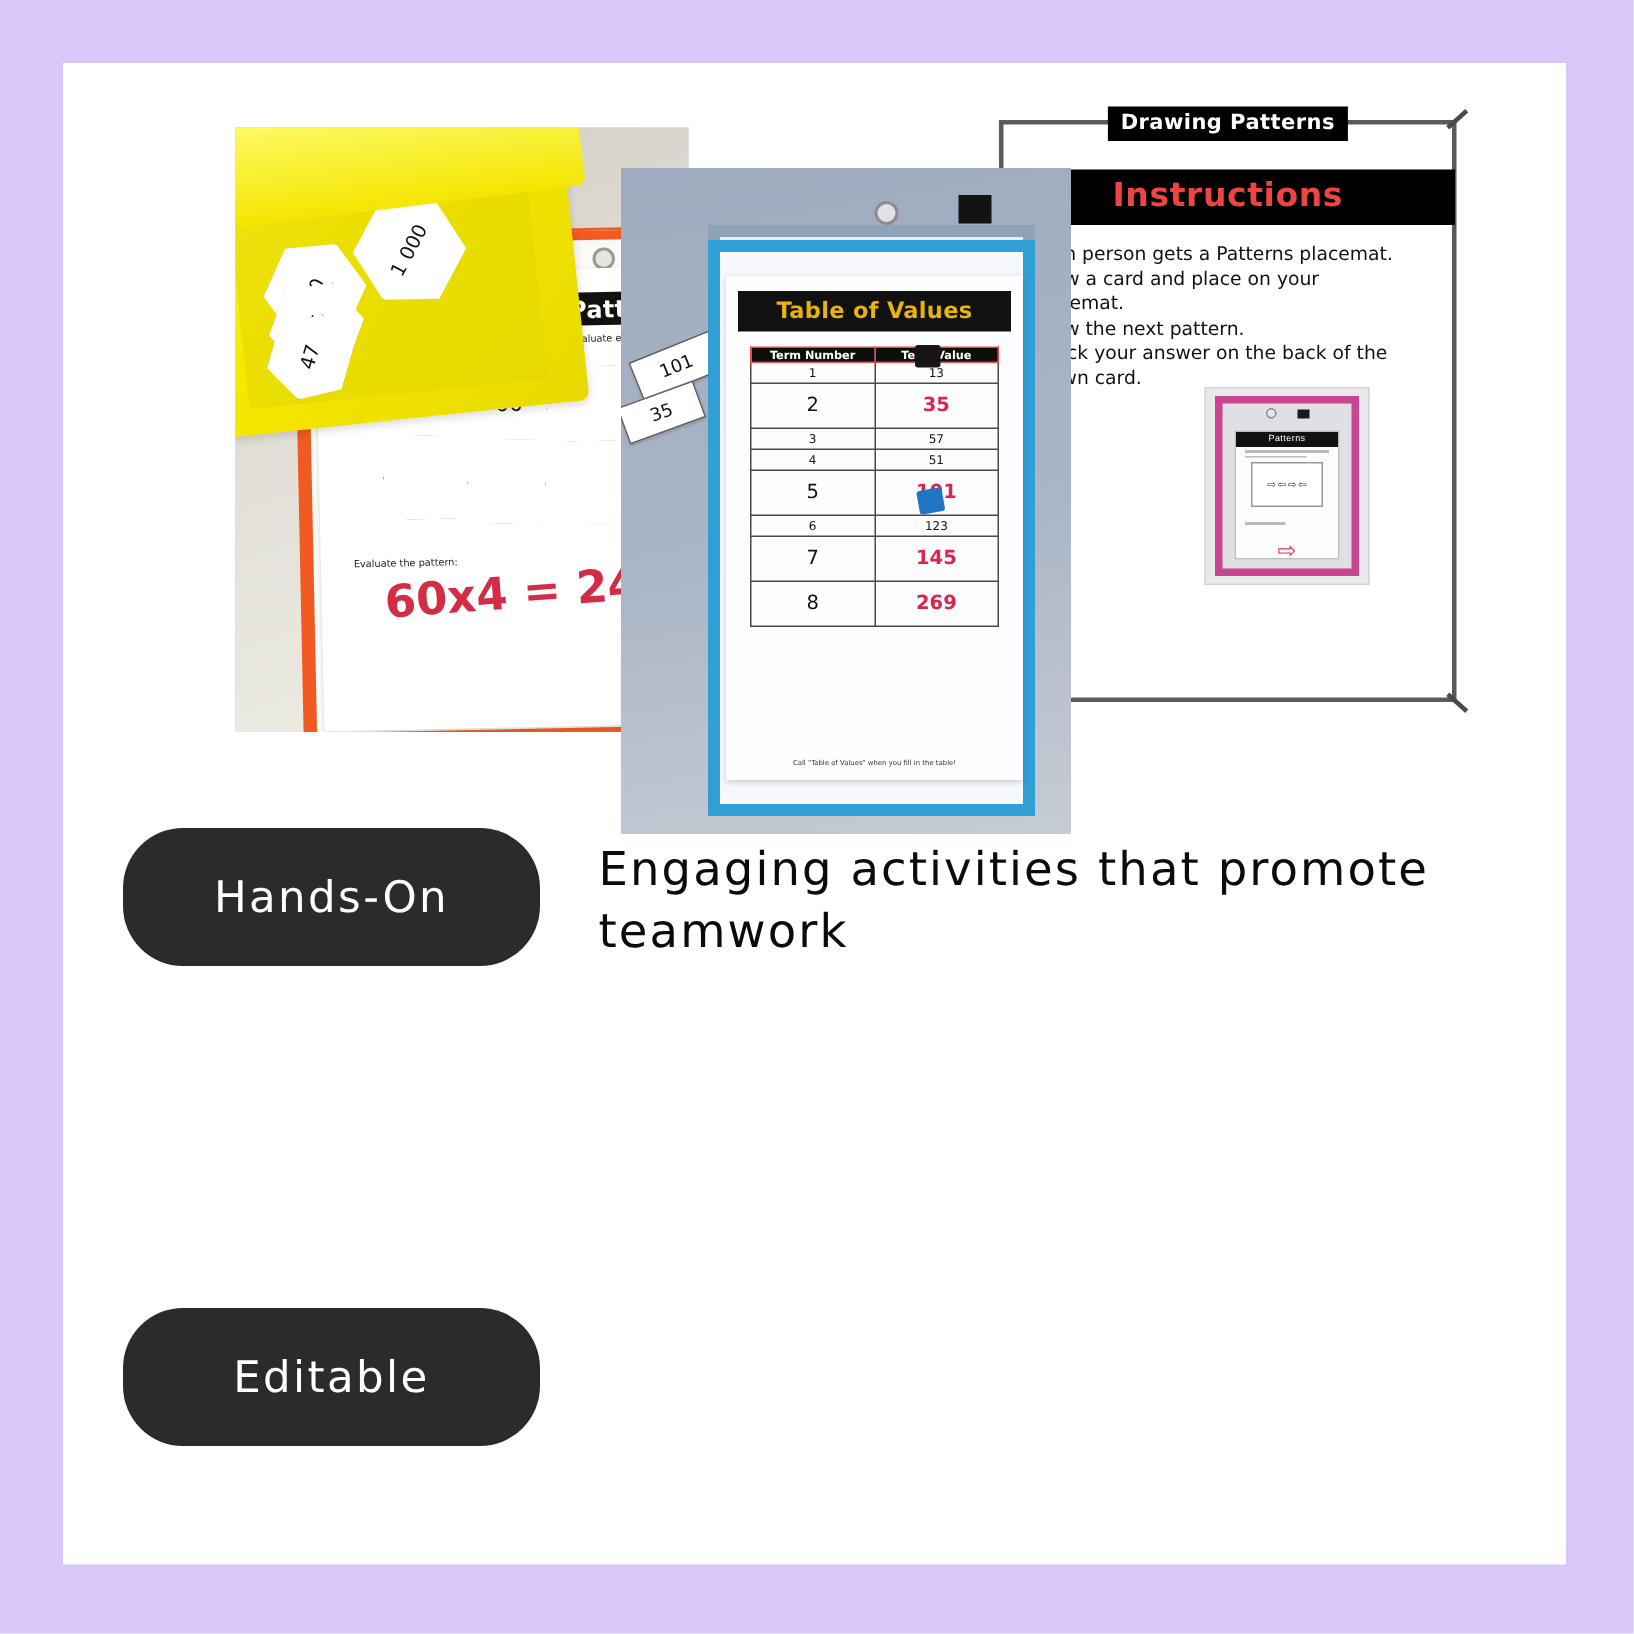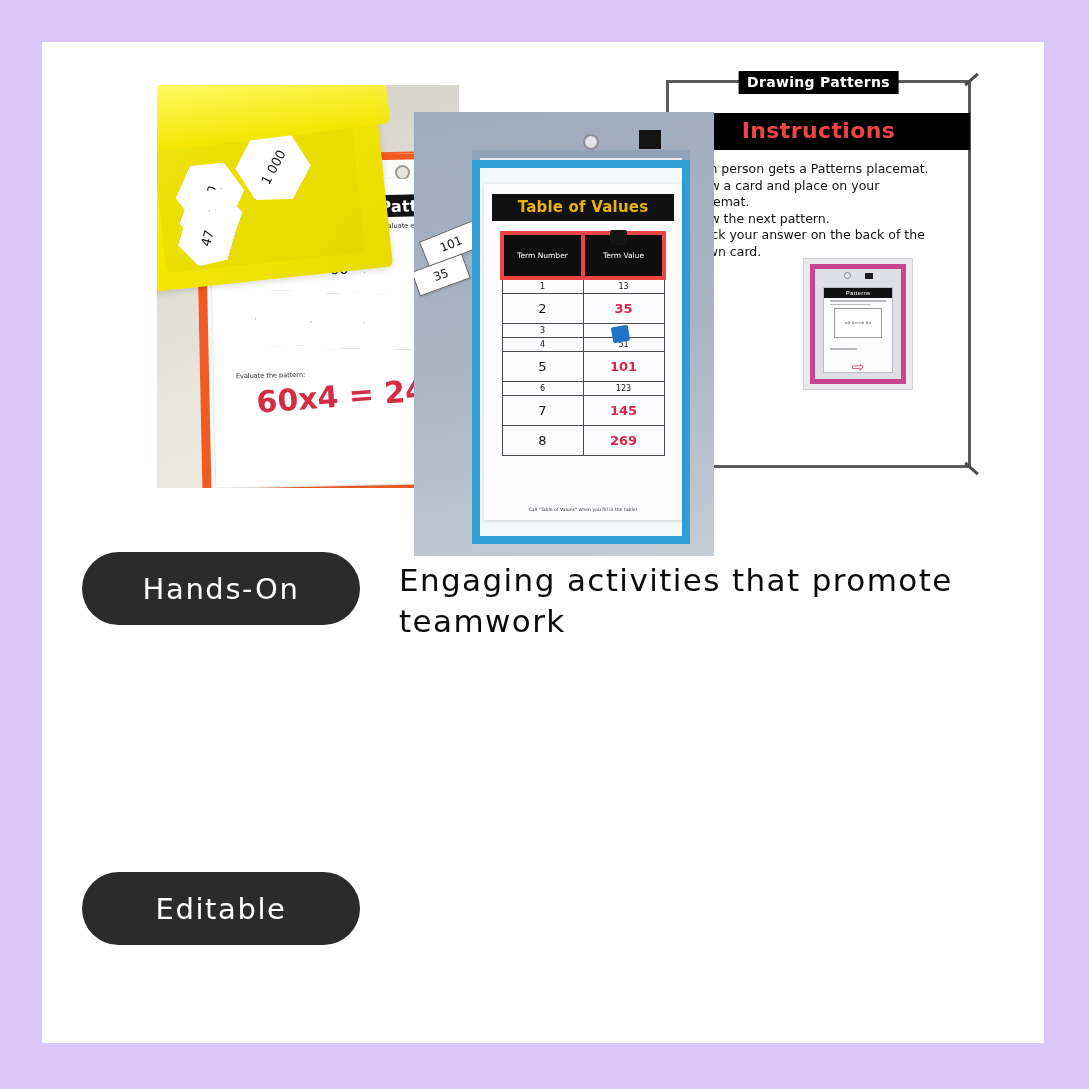--- a/index.html
+++ b/index.html
@@ -152,22 +152,22 @@
   .pm-title{
     margin:10px 8px 0 8px;background:#111;color:#eab308;text-align:center;
     font-size:15px;font-weight:bold;padding:4px 0 5px 0;letter-spacing:.2px;
     font-family:"DejaVu Sans", sans-serif;
   }
   .tov{
     margin:10px 16px 0 16px;width:calc(100% - 32px);border-collapse:collapse;
     table-layout:fixed;
   }
   .tov th{
-    background:#0e0e0e;color:#fff;font-size:7.5px;padding:16px 0;
-    font-family:"DejaVu Sans", sans-serif;font-weight:normal;border:4px solid #ef4444;
+    background:#0e0e0e;color:#fff;font-size:7.5px;padding:0 0;
+    font-family:"DejaVu Sans", sans-serif;font-weight:bold;border:1px solid #ef4444;
   }
   .tov td{
     border:1px solid #4a4a4a;text-align:center;font-size:9px;color:#111;
     font-family:"DejaVu Sans", sans-serif;padding:2px 0;
   }
   .tov tr.tall td{height:25px;font-size:13px;}
   .tov tr.short td{height:9px;font-size:8px;}
   .tov td.hand{color:#d9264a;font-size:16px;font-family:"DejaVu Sans",sans-serif;font-weight:bold;}
   .pm-foot{
     position:absolute;left:0;bottom:8px;width:100%;text-align:center;
@@ -180,21 +180,21 @@
     display:flex;align-items:center;justify-content:center;
     font-size:12px;color:#111;font-family:"DejaVu Sans", sans-serif;
     box-shadow:0 1px 2px rgba(0,0,0,.2);
   }
 
   
   .rows{position:absolute;left:0;top:500px;width:1002px;}
   .frow{position:relative;height:160px;}
   .pill{
     position:absolute;left:40px;
-    width:278px;height:73px;border-radius:40px;
+    width:278px;height:92px;border-radius:40px;
     background:#2b2b2b;color:#ffffff;
     display:flex;align-items:center;justify-content:center;
     font-size:29px;letter-spacing:1.6px;
     font-family:"DejaVu Sans", sans-serif;font-weight:400;
   }
   .fdesc{
     position:absolute;left:357px;width:610px;
     font-size:31px;line-height:41px;color:#0b0b0b;letter-spacing:1.4px;
     font-family:"DejaVu Sans", sans-serif;font-weight:400;
   }

